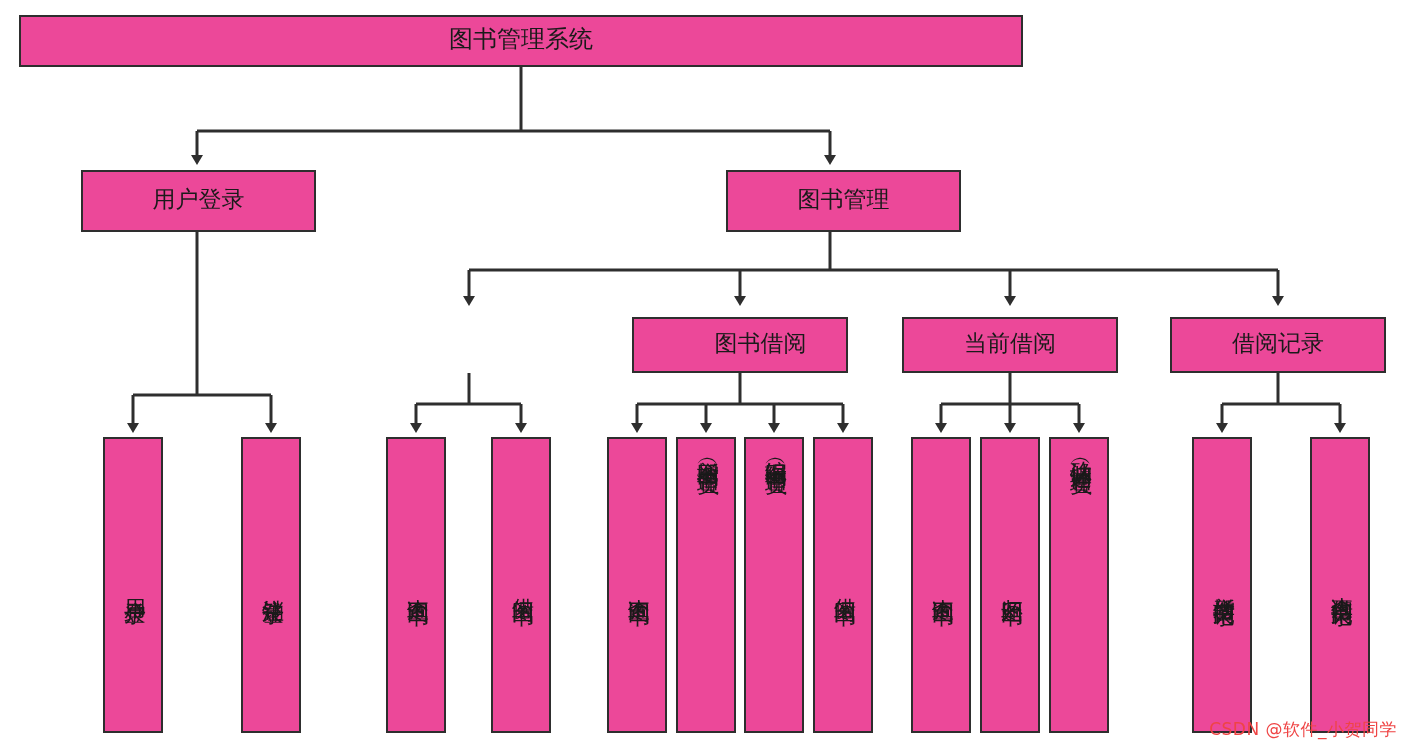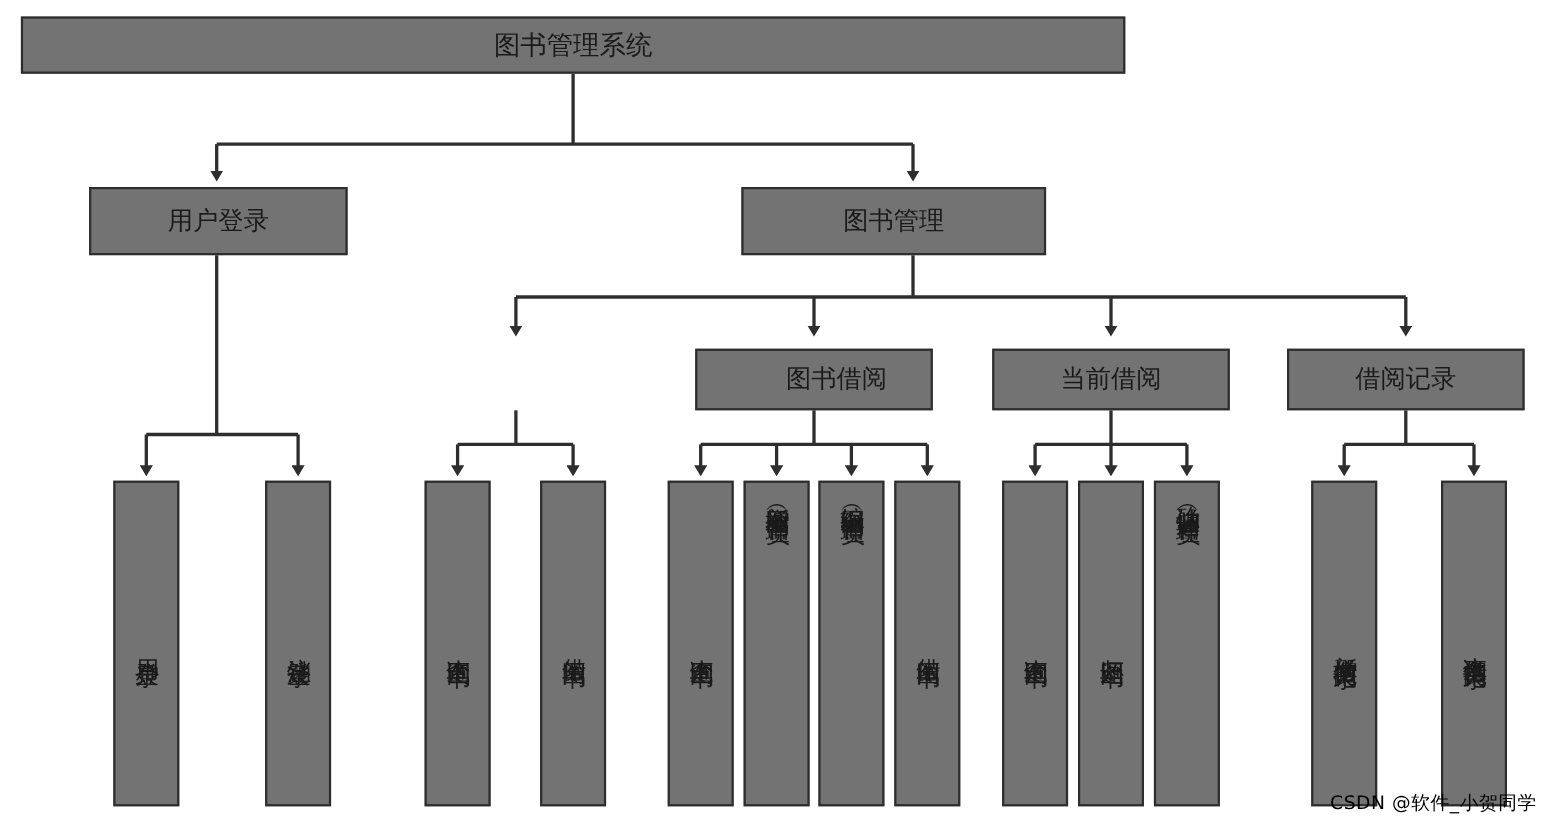--- a/index.html
+++ b/index.html
@@ -21,25 +21,26 @@
     position: absolute;
     left: 0;
     top: 0;
     width: 1405px;
     height: 747px;
   }
   .node {
     position: absolute;
     box-sizing: border-box;
     border: 2px solid #2e2e2e;
-    background: #737373;
+    background: #ec4899;
     display: flex;
     align-items: center;
     justify-content: center;
     color: #1a1a1a;
+    font-family: Liberation Mono, monospace;
   }
   .node-label {
     display: block;
     text-align: center;
     line-height: 1.0;
     white-space: nowrap;
   }
   .node.root .node-label { font-size: 24px; }
   .node.branch .node-label { font-size: 23px; }
   .node.leaf {
@@ -65,21 +66,21 @@
   }
   .leaf-inner.top {
     align-items: flex-start;
     padding-top: 4px;
   }
   .watermark {
     position: absolute;
     right: 8px;
     bottom: 6px;
     font-size: 17px;
-    color: #000000;
+    color: #ef4444;
     white-space: nowrap;
     letter-spacing: 0.5px;
   }
 </style>
 </head>
 <body>
 
 <div id="canvas">
 
   <svg id="diagram-svg" viewBox="0 0 1405 747">
@@ -133,21 +134,21 @@
   </svg>
 
   <div class="node root" style="left:19px; top:15px; width:1004px; height:52px;">
     <span class="node-label">图书管理系统</span>
   </div>
 
   <div class="node branch" style="left:81px; top:170px; width:235px; height:62px;">
     <span class="node-label">用户登录</span>
   </div>
 
-  <div class="node branch" style="left:674px; top:170px; width:277px; height:62px;">
+  <div class="node branch" style="left:726px; top:170px; width:235px; height:62px;">
     <span class="node-label">图书管理</span>
   </div>
 
 
   <div class="node branch" style="left:632px; top:317px; width:216px; height:56px;padding-left:41px;">
     <span class="node-label">图书借阅</span>
   </div>
 
   <div class="node branch" style="left:1170px; top:317px; width:216px; height:56px;">
     <span class="node-label">借阅记录</span>

